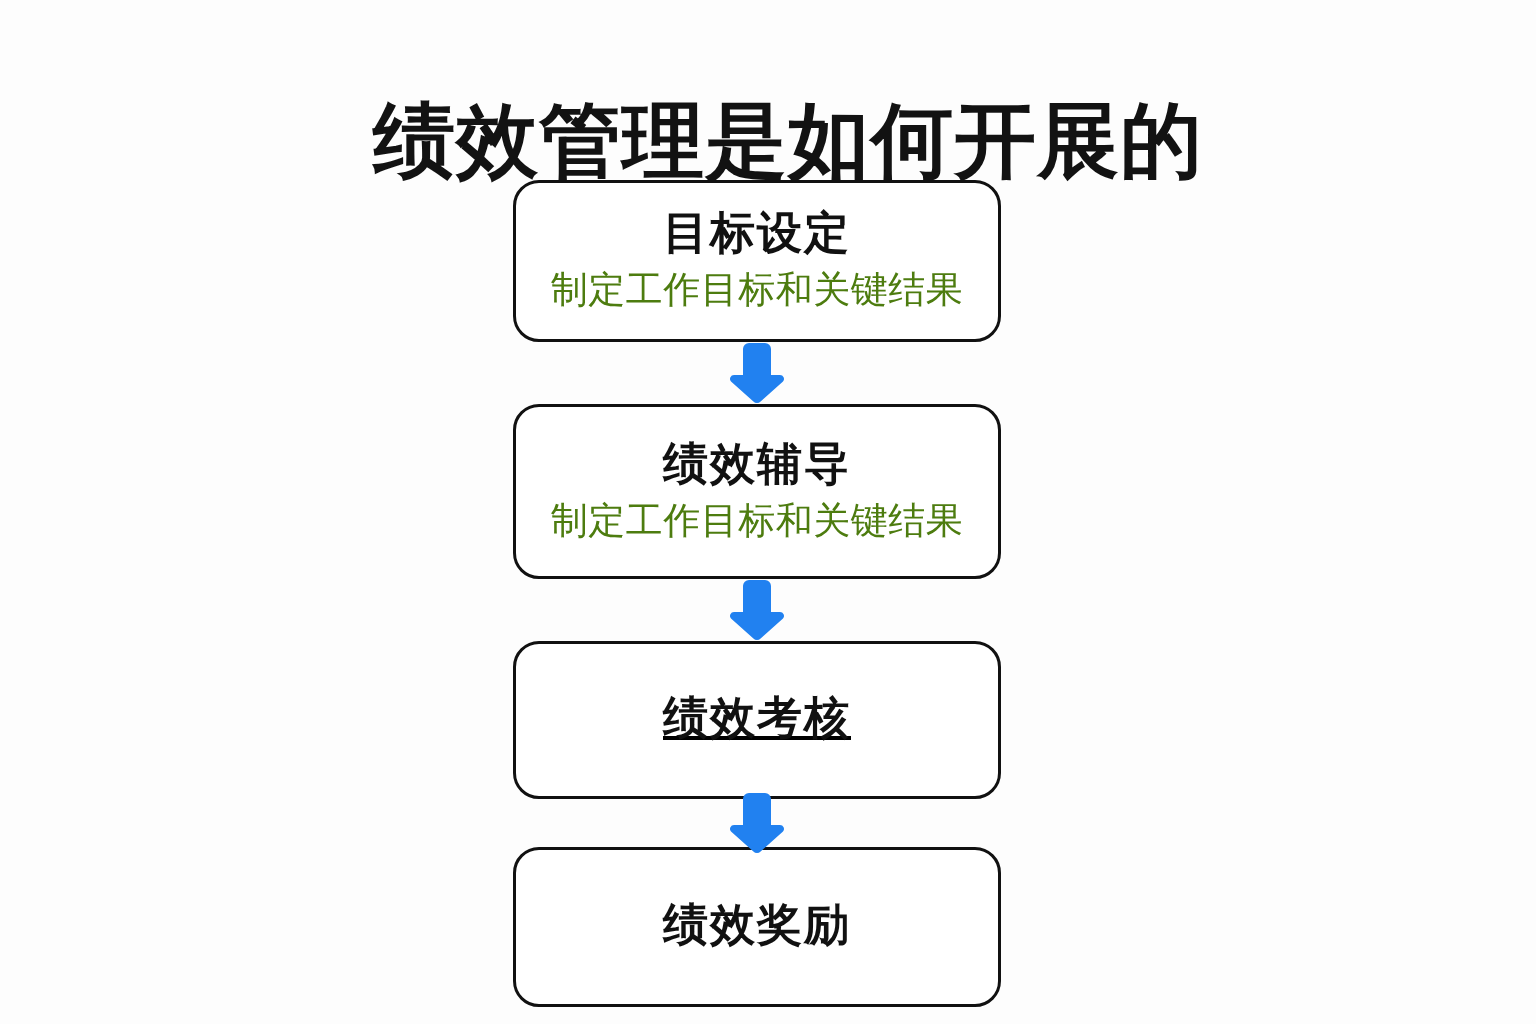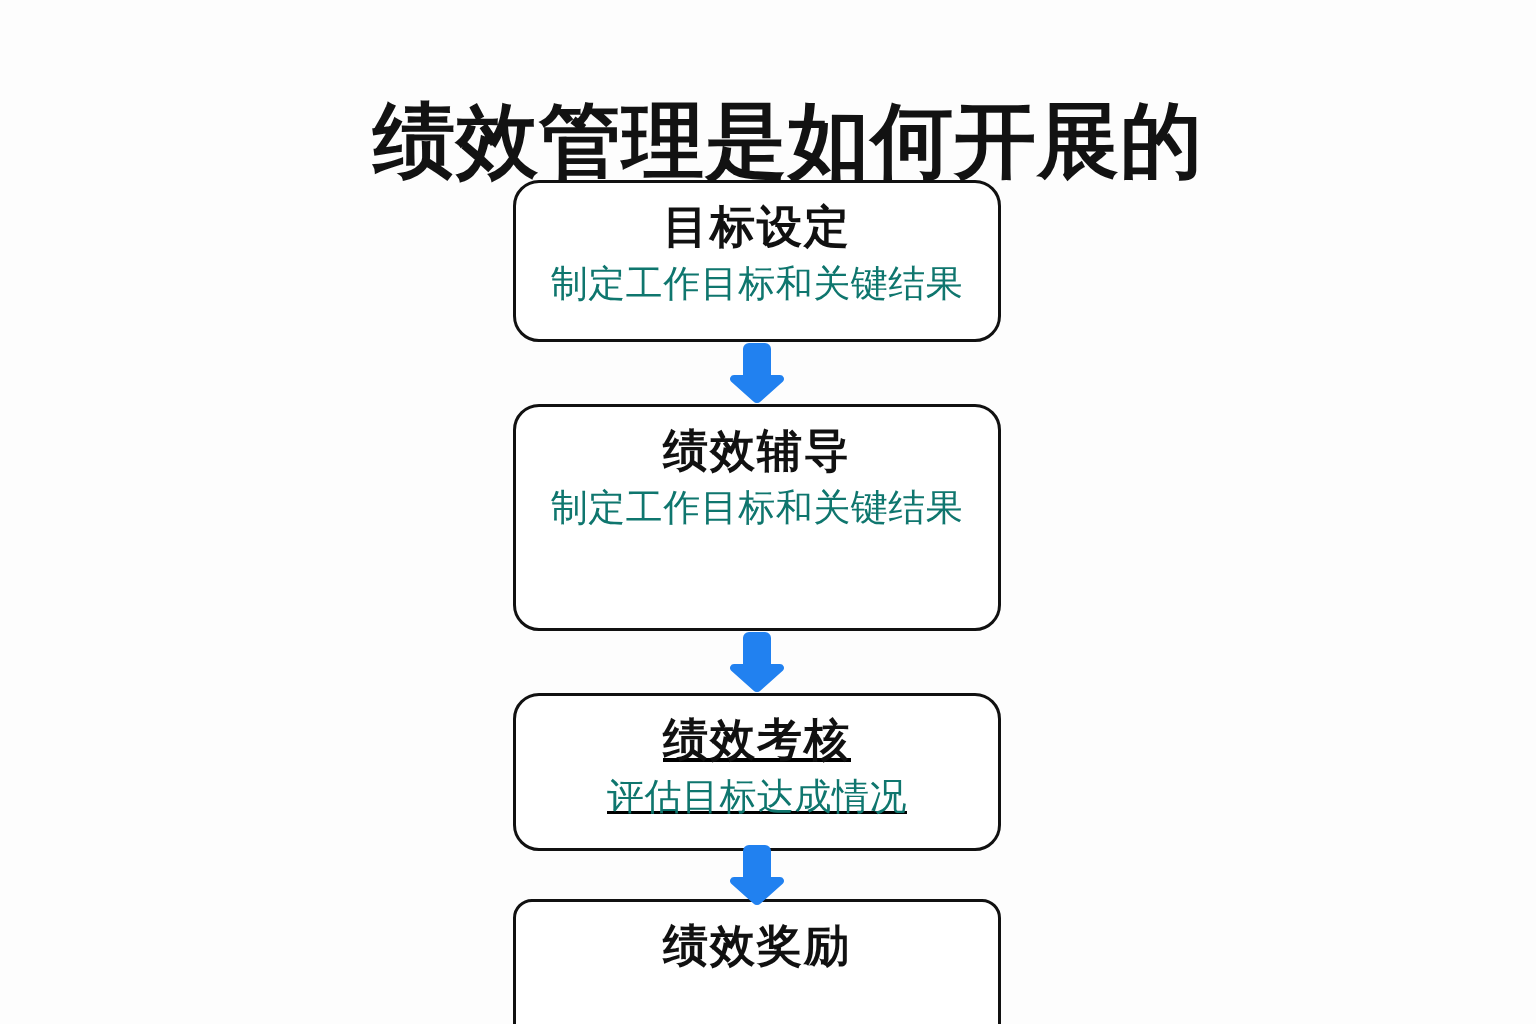--- a/index.html
+++ b/index.html
@@ -50,48 +50,49 @@
   .node {
     position: relative;
     box-sizing: border-box;
     width: 488px;
     border: 3px solid #111111;
     border-radius: 26px;
     background: #ffffff;
     display: flex;
     flex-direction: column;
     align-items: center;
+    justify-content: center;
     padding: 16px 14px 20px 14px;
     z-index: 1;
   }
 
   .node-title {
     font-size: 45px;
     line-height: 56px;
     font-weight: 700;
     color: #111111;
     letter-spacing: 2px;
     white-space: nowrap;
   }
 
   .node-desc {
     margin-top: 6px;
     font-size: 37px;
     line-height: 46px;
     font-weight: 400;
-    color: #0f766e;
+    color: #4d7c0f;
     letter-spacing: 0.5px;
     white-space: nowrap;
   }
 
   
   .node-1 { height: 162px; }
-  .node-2 { height: 227px; }
+  .node-2 { height: 175px; }
   .node-3 { height: 158px; text-decoration: underline; }
-  .node-4 { height: 160px; border-radius: 19px; }
+  .node-4 { height: 160px; }
 
   
   .connector {
     position: relative;
     height: 62px;
     display: flex;
     justify-content: center;
     align-items: center;
     z-index: 2;
   }
@@ -130,21 +131,20 @@
     </div>
 
     <div class="connector">
       <svg class="arrow-down" viewBox="0 0 60 64">
         <path d="M22 2 h16 a6 6 0 0 1 6 6 v26 h9 a4 4 0 0 1 3 6.6 L33.6 60.4 a5 5 0 0 1 -7.2 0 L4 40.6 A4 4 0 0 1 7 34 h9 V8 a6 6 0 0 1 6 -6 z" fill="#2181f0"></path>
       </svg>
     </div>
 
     <div class="node node-3">
       <div class="node-title">绩效考核</div>
-      <div class="node-desc">评估目标达成情况</div>
     </div>
 
     <div class="connector tight">
       <svg class="arrow-down" viewBox="0 0 60 64">
         <path d="M22 2 h16 a6 6 0 0 1 6 6 v26 h9 a4 4 0 0 1 3 6.6 L33.6 60.4 a5 5 0 0 1 -7.2 0 L4 40.6 A4 4 0 0 1 7 34 h9 V8 a6 6 0 0 1 6 -6 z" fill="#2181f0"></path>
       </svg>
     </div>
 
     <div class="node node-4">
       <div class="node-title">绩效奖励</div>

